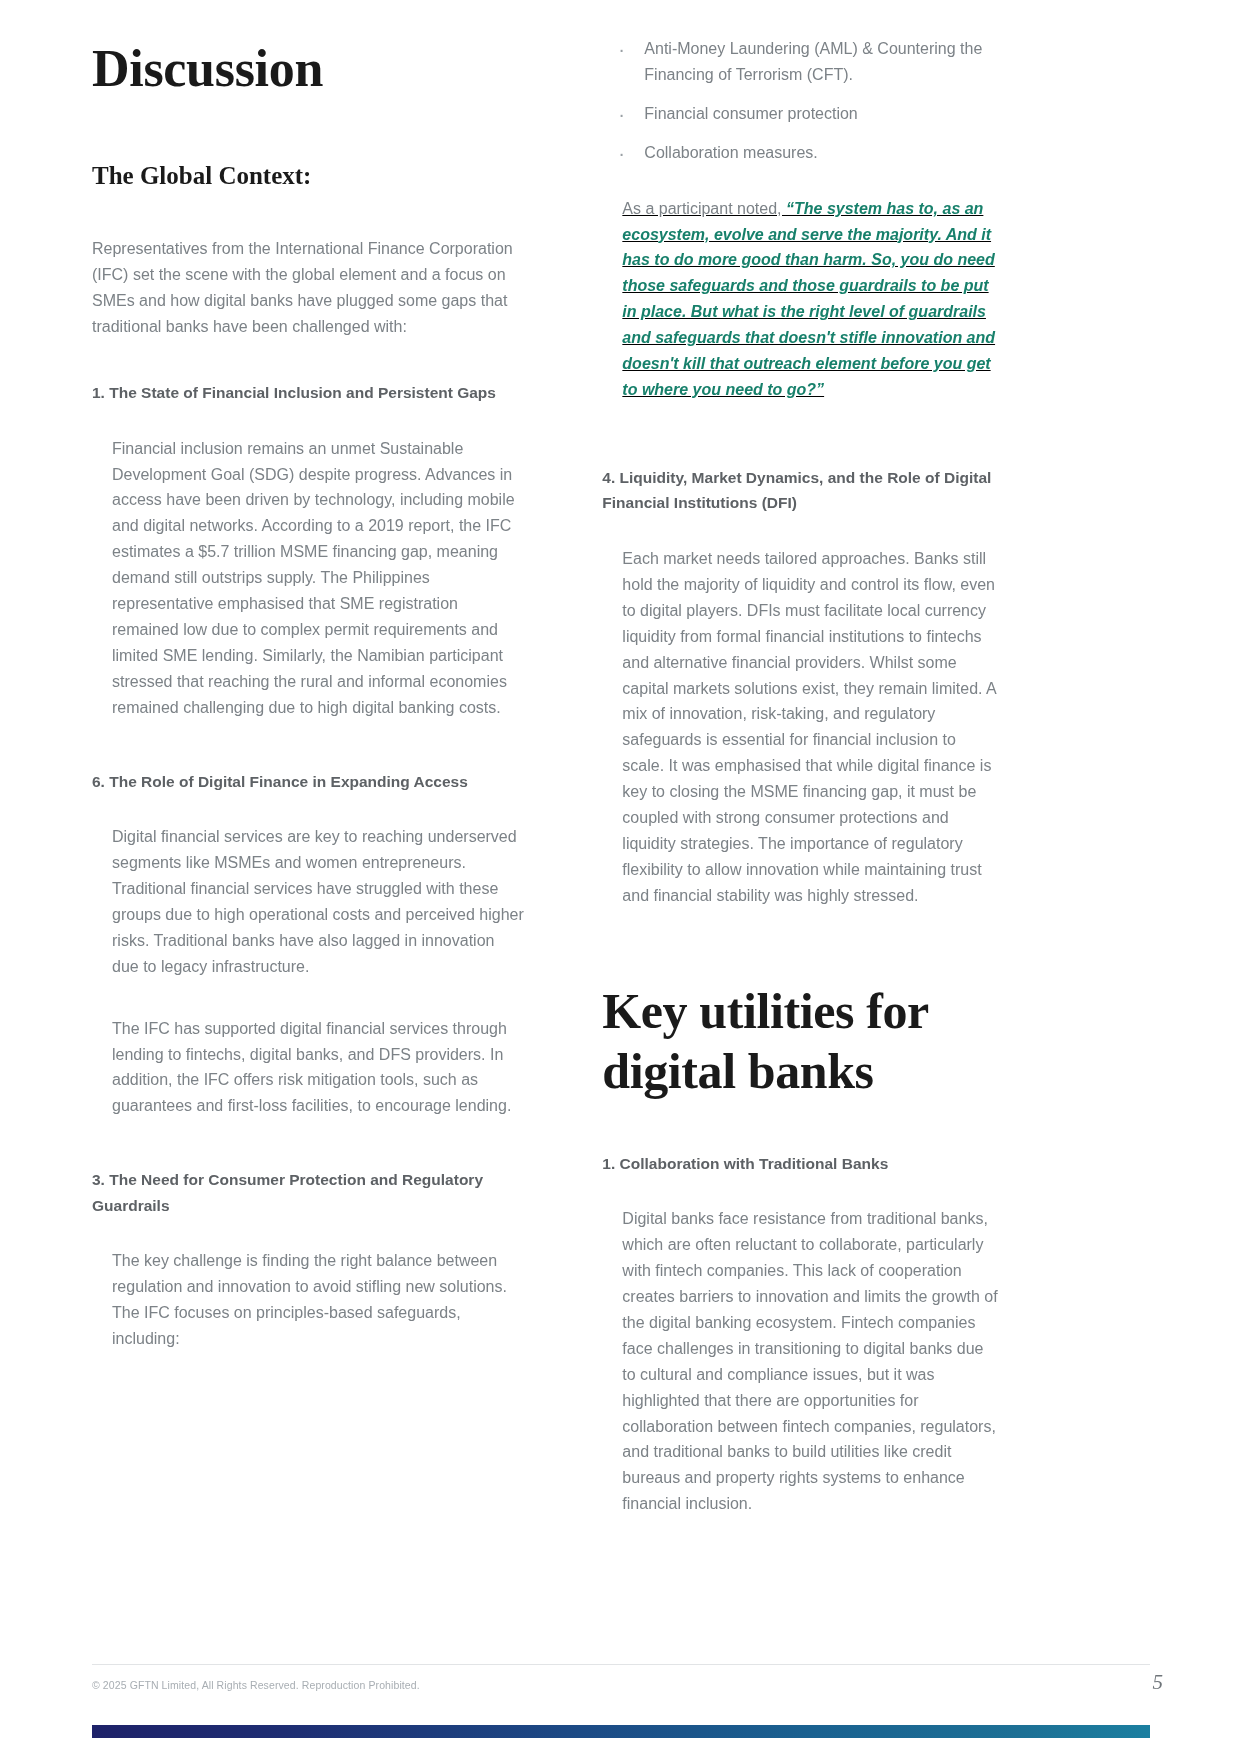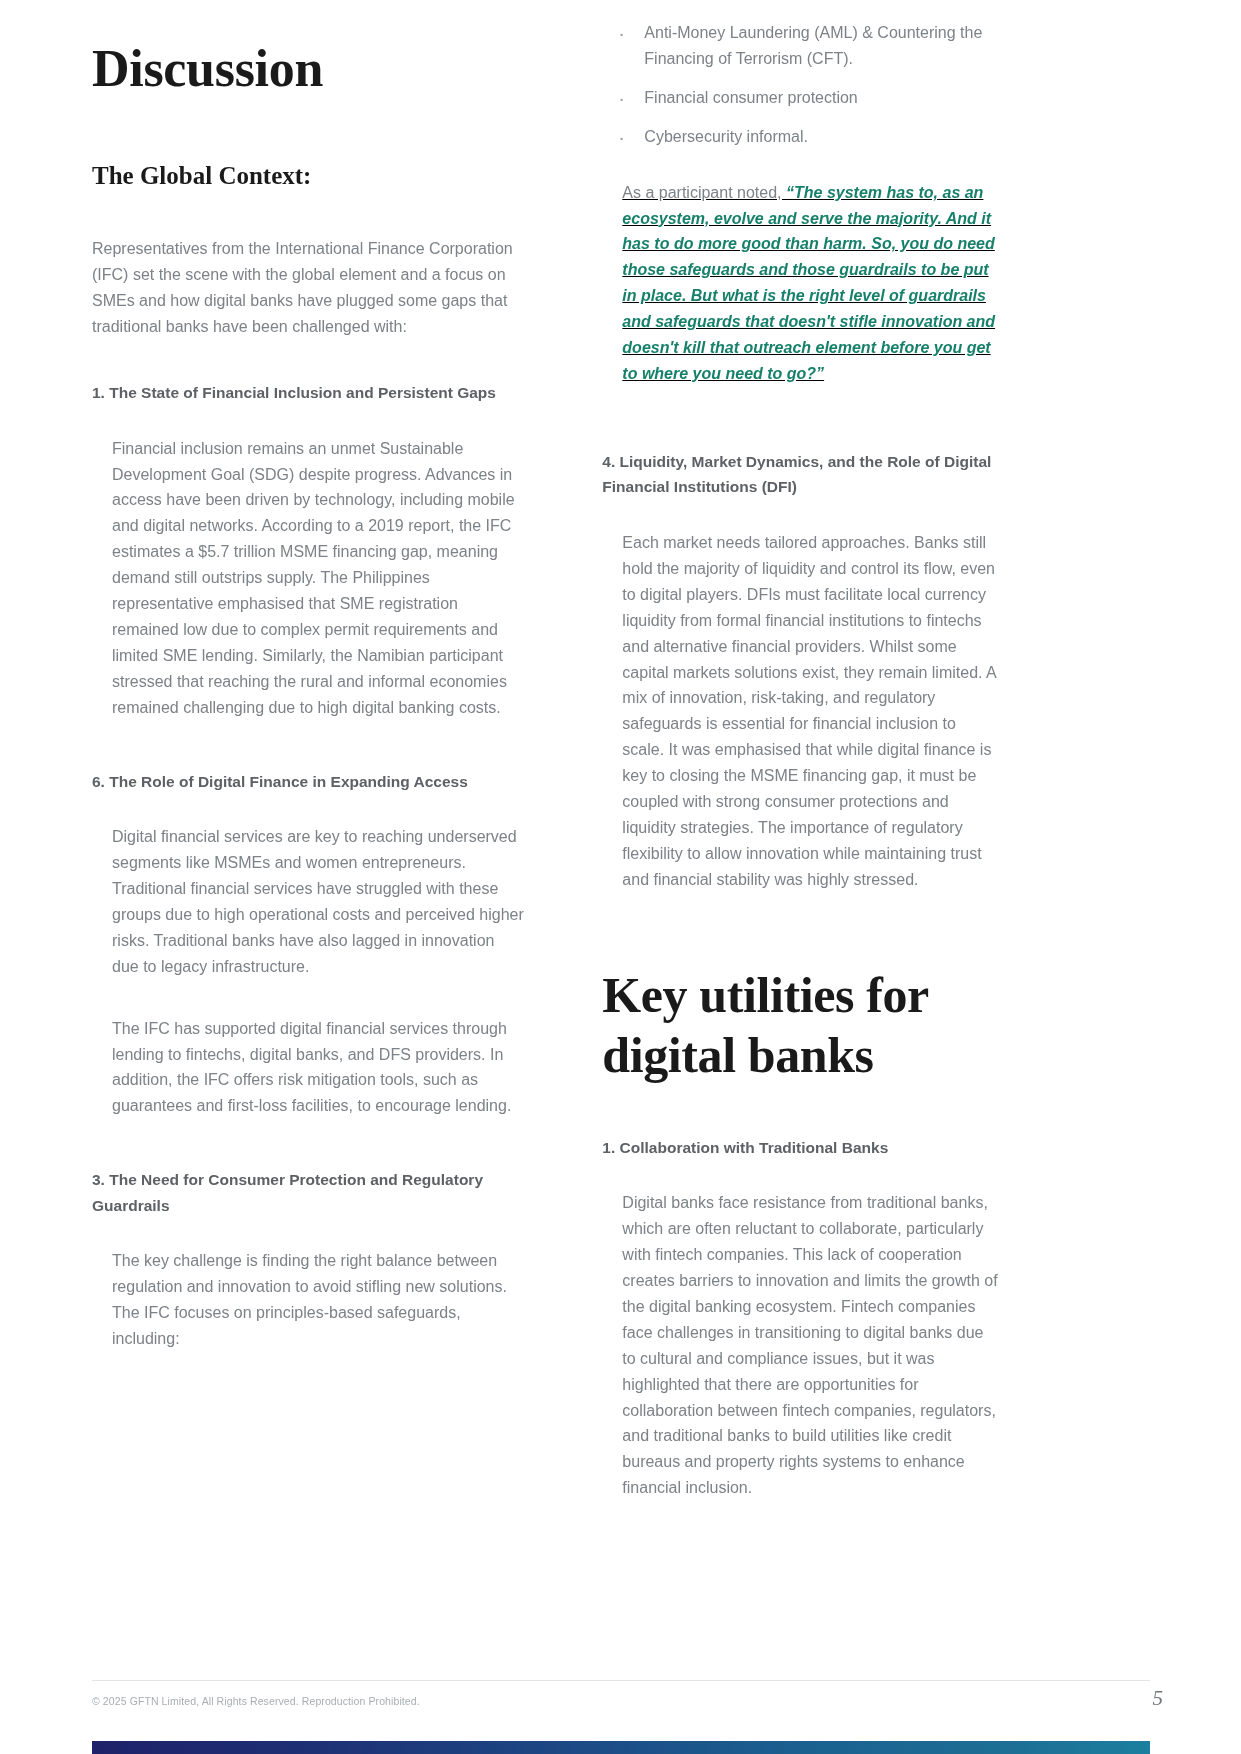--- a/index.html
+++ b/index.html
@@ -36,21 +36,21 @@
 
   .col-left {
     width: 500px;
     margin-left: 92px;
     padding-top: 40px;
   }
 
   .col-right {
     width: 460px;
     margin-left: 77px;
-    padding-top: 20px;
+    padding-top: 36px;
   }
 
   
   .display-title {
     font-family: "Liberation Serif", serif;
     font-weight: 700;
     font-size: 52px;
     line-height: 1.12;
     color: #1a1a1a;
     letter-spacing: -0.3px;
@@ -153,21 +153,21 @@
     font-style: italic;
     font-size: 16px;
     line-height: 1.62;
     color: #17806b;
   }
 
   
   .footer {
     position: absolute;
     left: 0;
-    bottom: 0;
+    bottom: 16px;
     width: 1241px;
     height: 74px;
   }
 
   .footer-rule {
     position: absolute;
     left: 92px;
     top: 0;
     width: 1058px;
     height: 1px;
@@ -240,21 +240,21 @@
 
       <p class="body-text indent">The key challenge is finding the right balance between regulation and innovation to avoid stifling new solutions. The IFC focuses on principles-based safeguards, including:</p>
 
     </div>
 
     <div class="col-right">
 
       <ul class="bullets">
         <li>Anti-Money Laundering (AML) &amp; Countering the Financing of Terrorism (CFT).</li>
         <li>Financial consumer protection</li>
-        <li>Cybersecurity informal.</li>
+        <li>Collaboration measures.</li>
       </ul>
 
       <div class="quote-block">
         <span class="quote-lead">As a participant noted, </span><span class="quote-em">“The system has to, as an ecosystem, evolve and serve the majority. And it has to do more good than harm. So, you do need those safeguards and those guardrails to be put in place. But what is the right level of guardrails and safeguards that doesn't stifle innovation and doesn't kill that outreach element before you get to where you need to go?”</span>
       </div>
 
       <h3 class="num-heading">4. Liquidity, Market Dynamics, and the Role of Digital Financial Institutions (DFI)</h3>
 
       <p class="body-text indent">Each market needs tailored approaches. Banks still hold the majority of liquidity and control its flow, even to digital players. DFIs must facilitate local currency liquidity from formal financial institutions to fintechs and alternative financial providers. Whilst some capital markets solutions exist, they remain limited. A mix of innovation, risk-taking, and regulatory safeguards is essential for financial inclusion to scale. It was emphasised that while digital finance is key to closing the MSME financing gap, it must be coupled with strong consumer protections and liquidity strategies. The importance of regulatory flexibility to allow innovation while maintaining trust and financial stability was highly stressed.</p>
 

